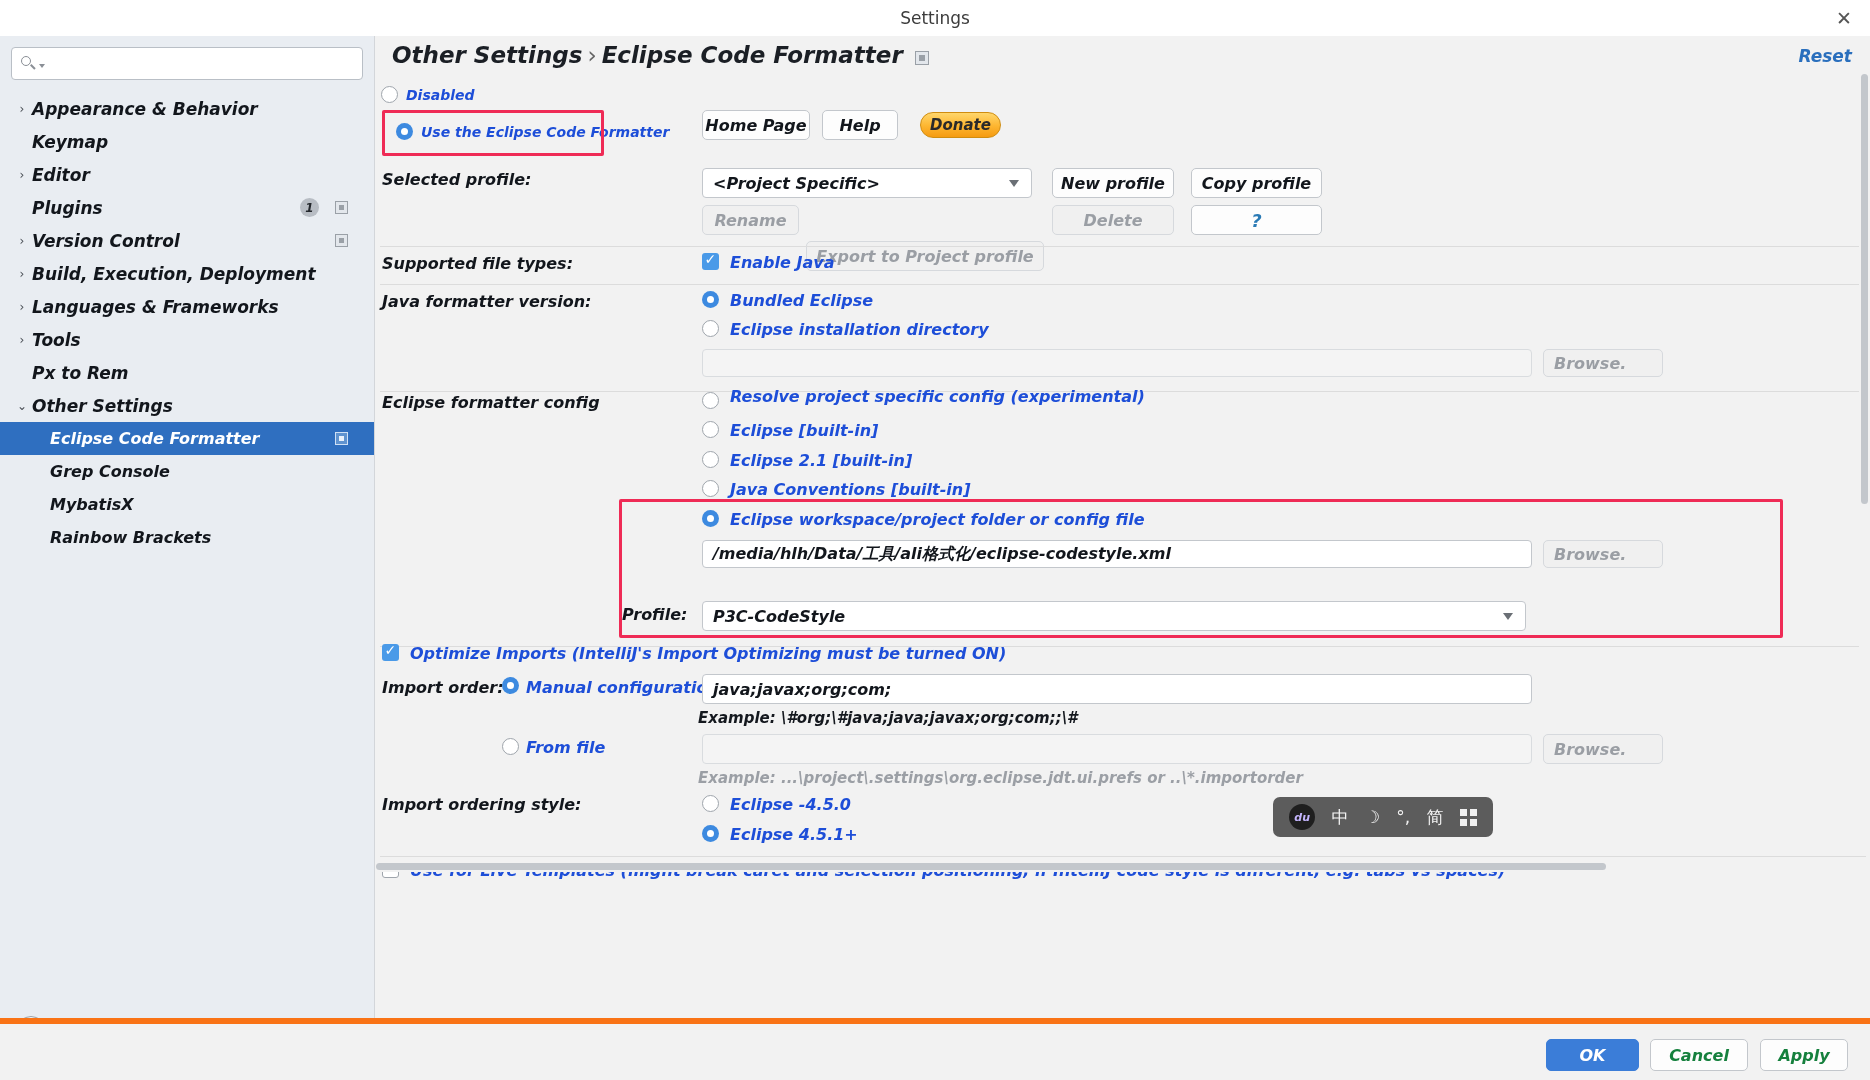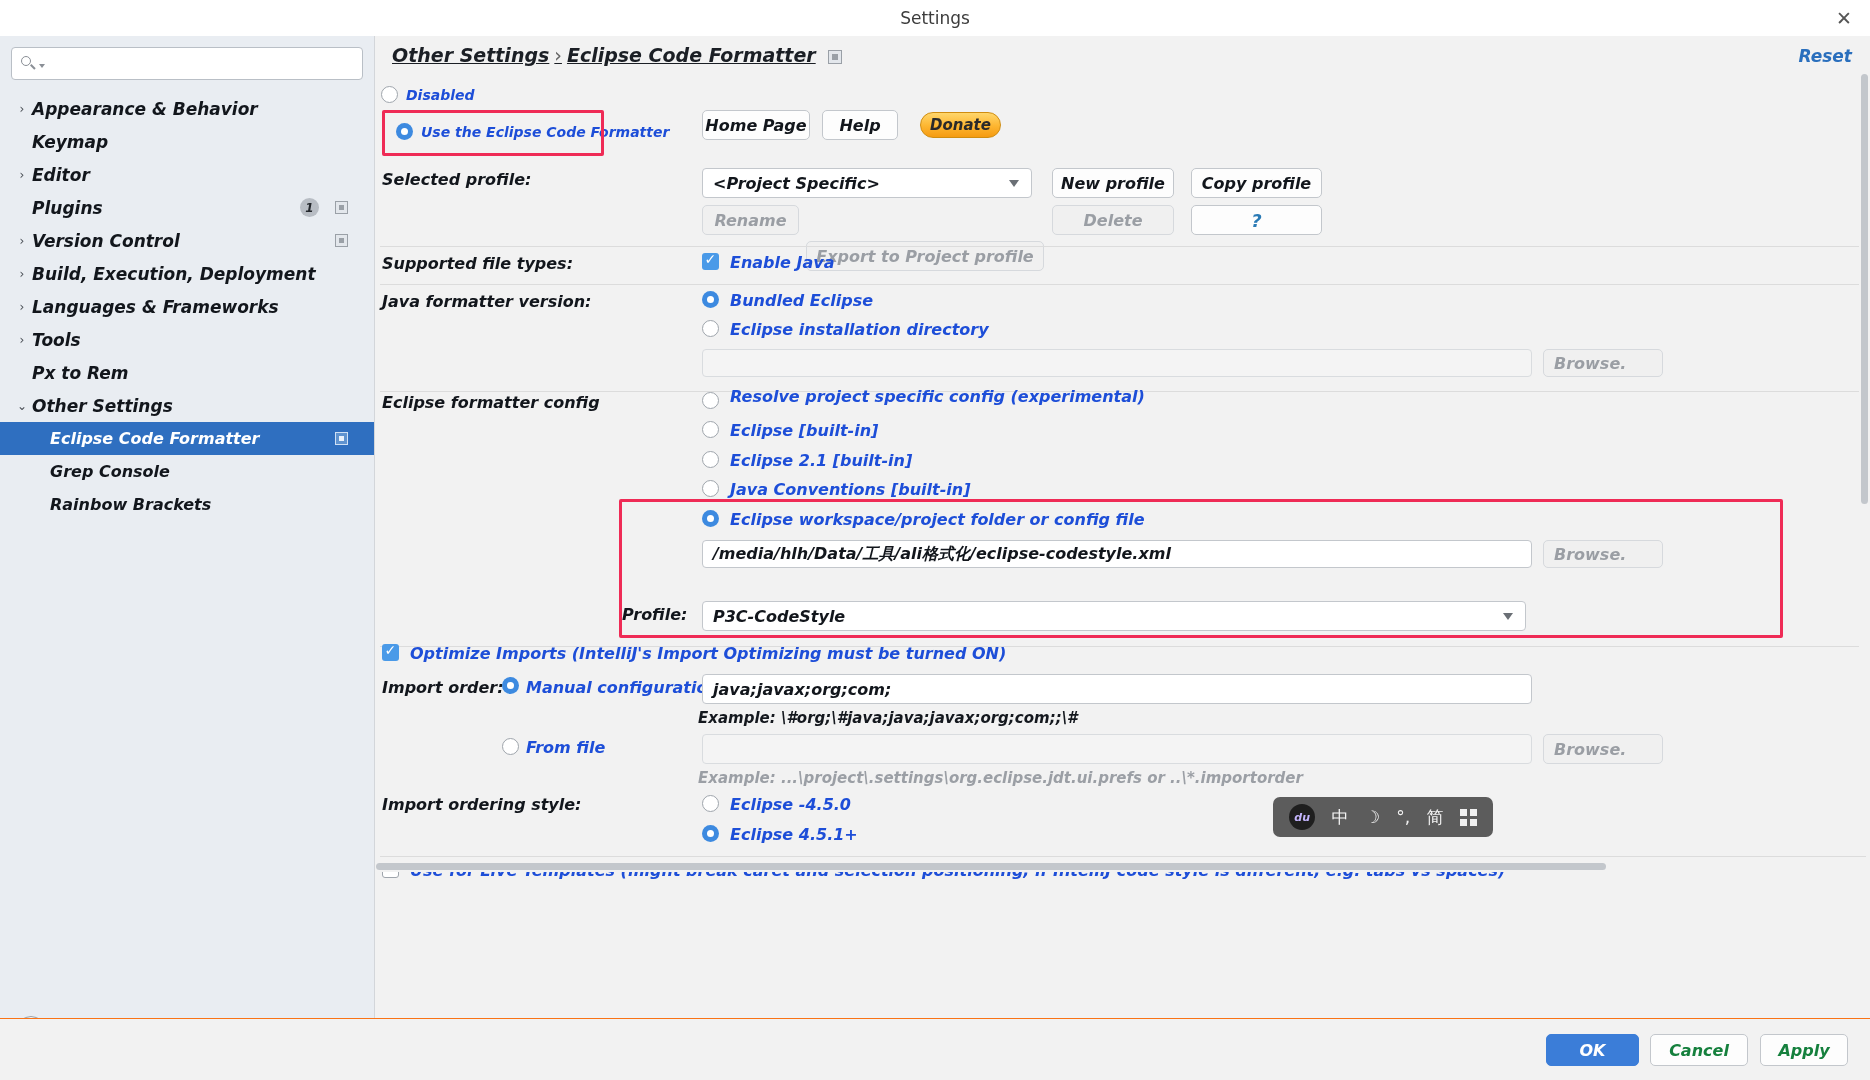--- a/index.html
+++ b/index.html
@@ -108,24 +108,23 @@
   
   .content {
     position: absolute; left: 376px; top: 36px; width: 1494px; height: 1044px;
     background: #f2f2f2; overflow: hidden;
   }
   .crumbrow {
     position: absolute; left: 0; top: 0; width: 1494px; height: 38px;
     display: flex; align-items: center;
   }
   .crumb {
-    margin-left: 16px; font-size: 19px; font-weight: 700; font-style: italic;
+    margin-left: 16px; font-size: 23px; font-weight: 700; font-style: italic;
     color: #1b1f25; white-space: nowrap;
     font-family: "DejaVu Sans", sans-serif;
-    text-decoration: underline;
   }
   .crumb .sep { font-weight: 400; font-style: normal; color: #666; margin: 0 5px; }
   .crumb-icon {
     display: inline-block; margin-left: 12px; position: relative; top: 2px;
     width: 14px; height: 14px; border: 1.3px solid #9aa0a7; background: #e3e7ec;
   }
   .crumb-icon::after {
     content: ""; position: absolute; left: 3px; top: 3px;
     width: 6px; height: 6px; background: #9aa0a7;
   }
@@ -253,21 +252,21 @@
   }
   .ime .grid4 {
     width: 17px; height: 17px; display: grid;
     grid-template-columns: 7px 7px; grid-template-rows: 7px 7px; gap: 3px;
   }
   .ime .grid4 i { background: #f0f0f0; display: block; }
 
   
   .bottombar {
     position: absolute; left: 0; bottom: 0; width: 1870px; height: 62px;
-    background: #f2f2f2; border-top: 1px solid #f97316;
+    background: #f2f2f2; border-top: 6px solid #f97316;
   }
   .bbtn {
     position: absolute; top: 15px; height: 32px; border-radius: 5px;
     border: 1px solid #c3c7cc; background: #fdfdfd; color: #15803d;
     font-size: 16px; font-weight: 700; font-style: italic;
     display: flex; align-items: center; justify-content: center; cursor: pointer;
     font-family: "DejaVu Sans", sans-serif;
   }
   .bbtn.primary { background: #3b7dd8; border-color: #3b7dd8; color: #fff; }
 </style>
@@ -334,20 +333,23 @@
         <div class="tree-item">
           <span class="arrow">⌄</span>
           <span class="lbl">Other Settings</span>
         </div>
         <div class="tree-item selected indent">
           <span class="lbl">Eclipse Code Formatter</span>
           <span class="sqicon"></span>
         </div>
         <div class="tree-item indent">
           <span class="lbl">Grep Console</span>
+        </div>
+        <div class="tree-item indent">
+          <span class="lbl">MybatisX</span>
         </div>
         <div class="tree-item indent">
           <span class="lbl">Rainbow Brackets</span>
         </div>
       </div>
 
     <div class="help-btn">?</div>
   </div>
 
   <div class="content">

